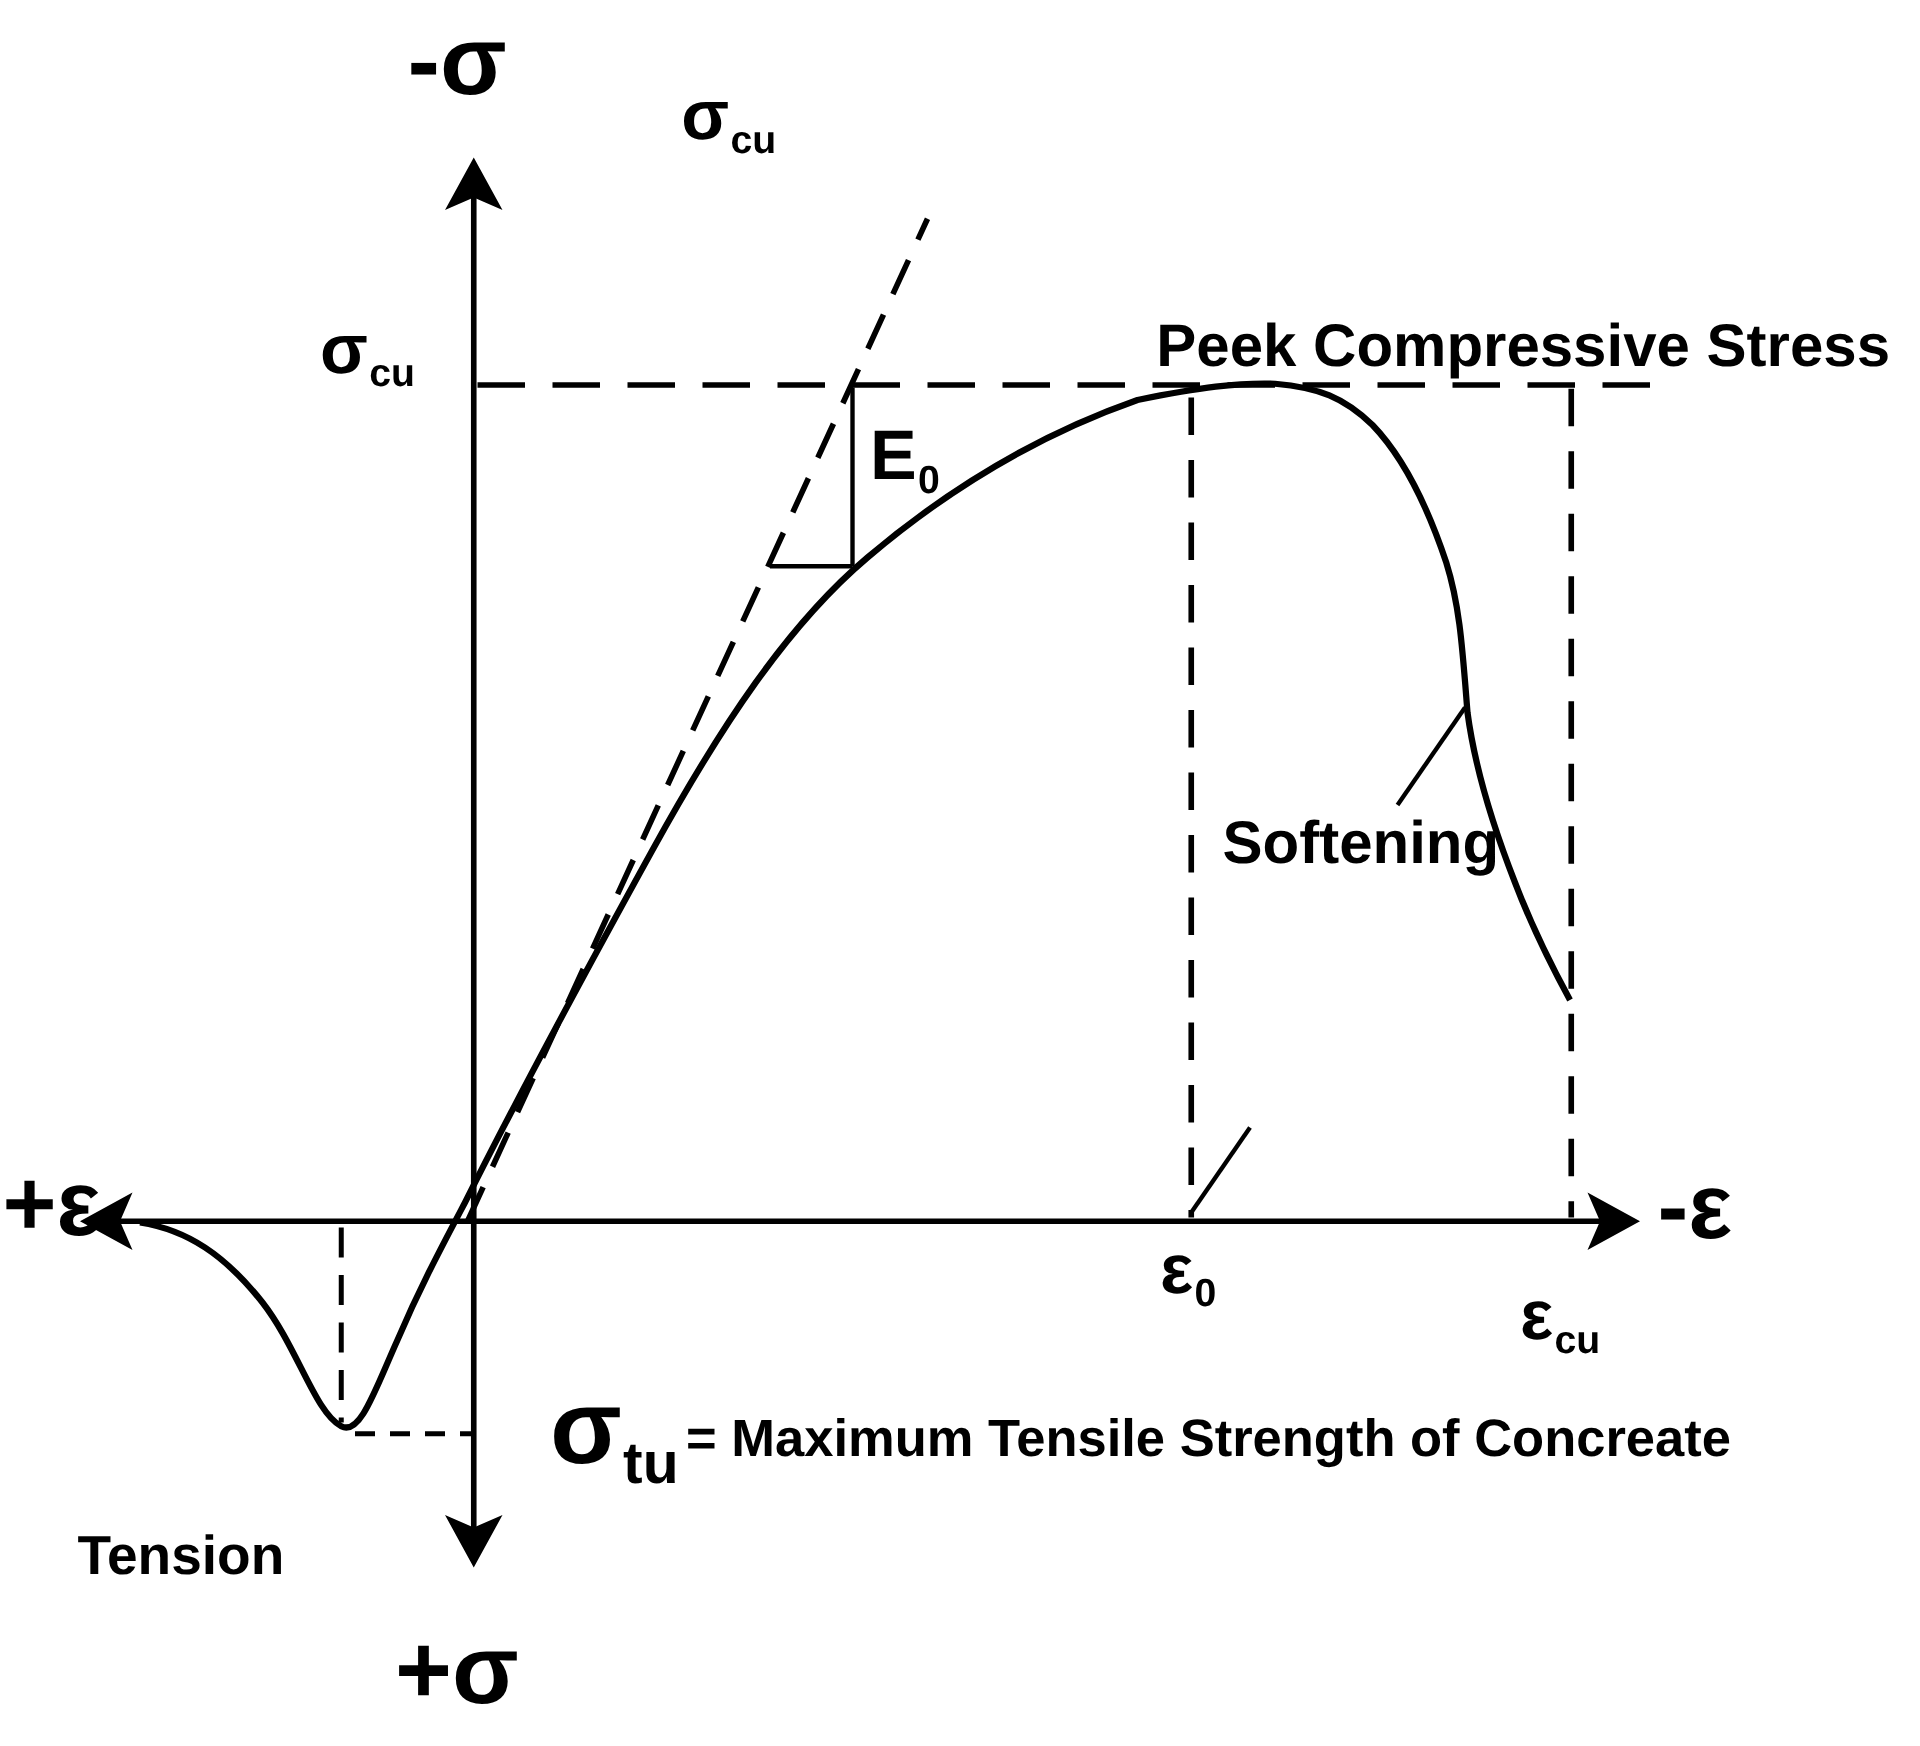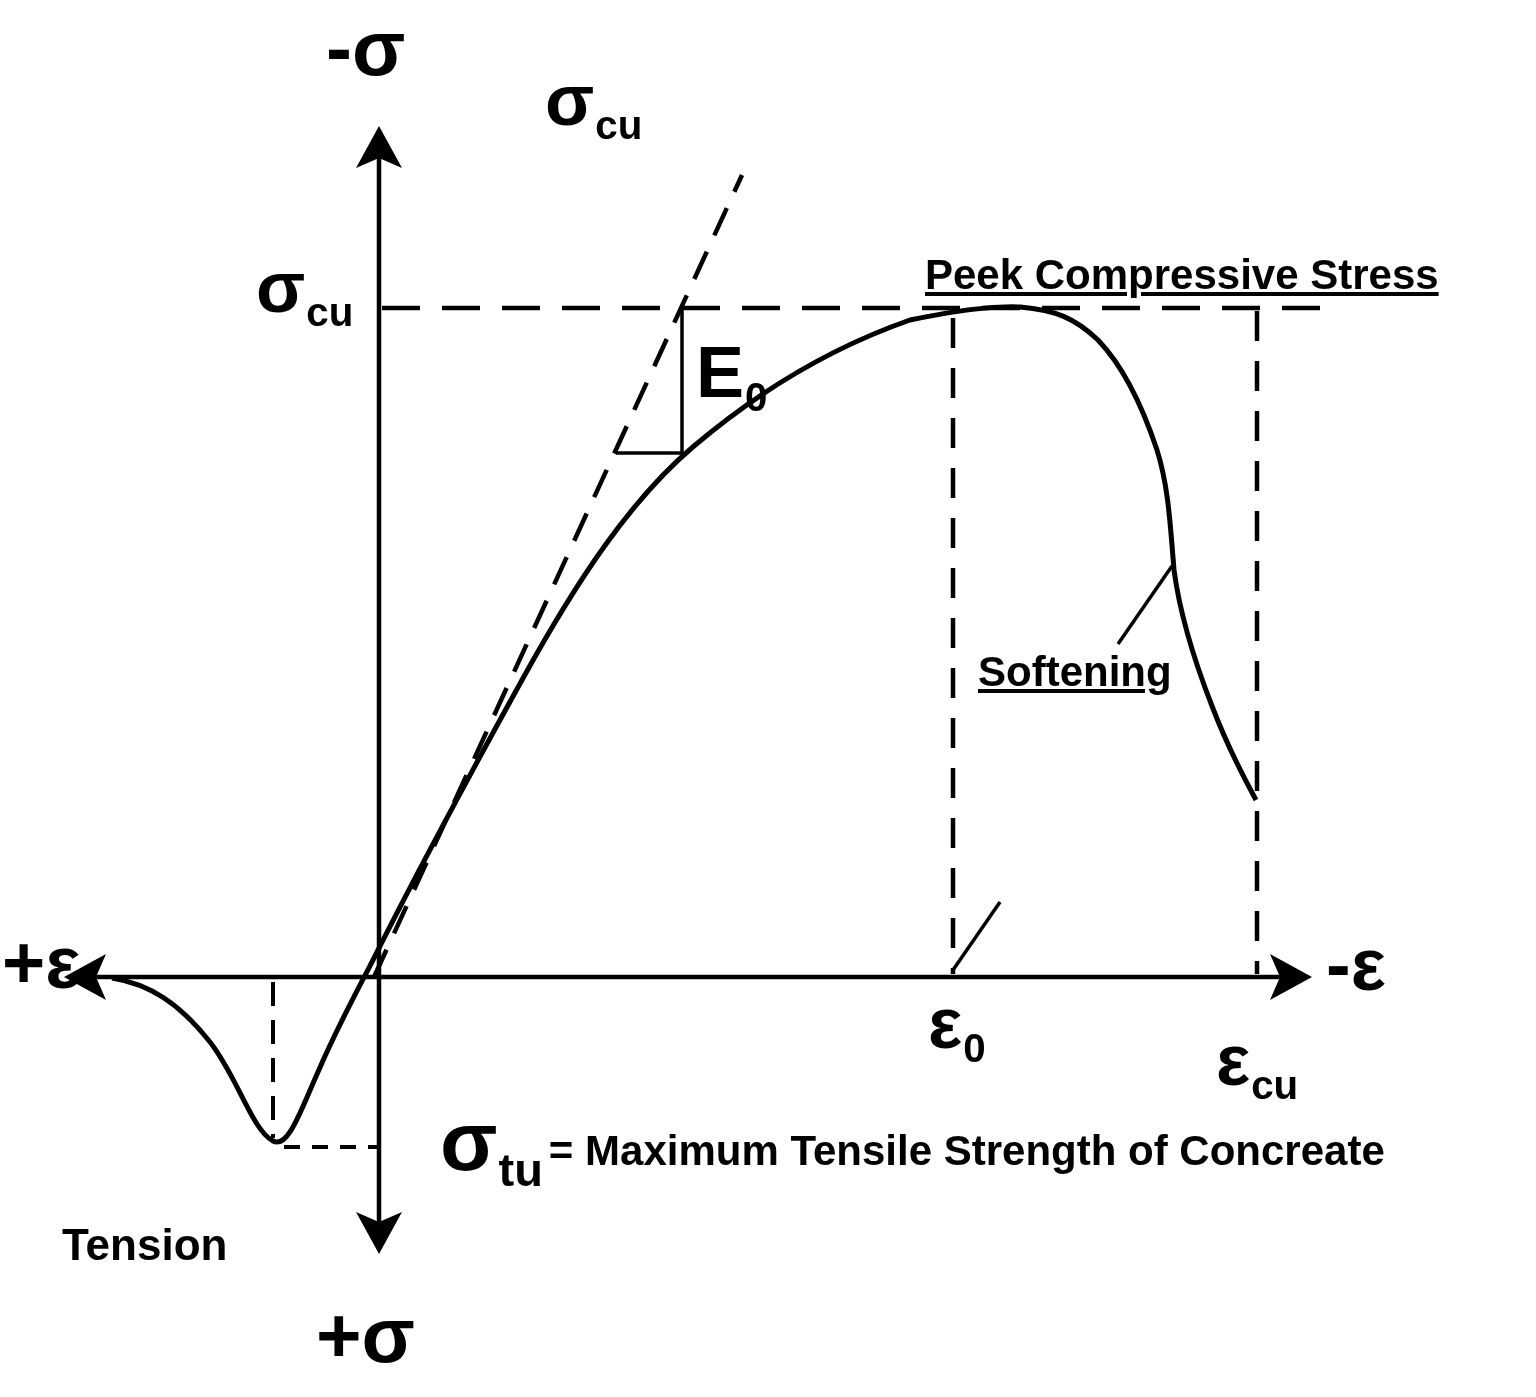--- a/index.html
+++ b/index.html
@@ -4,24 +4,24 @@
 <style>
   html,body { margin:0; padding:0; background:#ffffff; }
   .stage {
     position:relative; width:1536px; height:1397px;
     background:#ffffff; color:#000;
     font-family:"Liberation Sans", sans-serif;
     overflow:hidden;
   }
   .stage svg { position:absolute; left:0; top:0; }
   .lbl { position:absolute; font-weight:700; line-height:1; white-space:nowrap; color:#000; }
-  .math { font-size:72px; }
+  .math { font-size:56px; }
   .math .sub { font-size:0.56em; position:relative; top:0.34em; margin-left:1px; }
   .math-sm { font-size:74px; }
-  .txt { font-size:42px;text-decoration:underline; }
+  .txt { font-size:48px; }
   .txt-lg { font-size:44px; }
   .rest { font-size:42px; margin-left:6px; position:relative; top:-0.12em; }
 </style>
 </head>
 <body>
 
 <div class="stage">
 
   <svg width="1536" height="1397" viewBox="0 0 1536 1397">
     <g stroke="#000" fill="none" stroke-linecap="butt">

